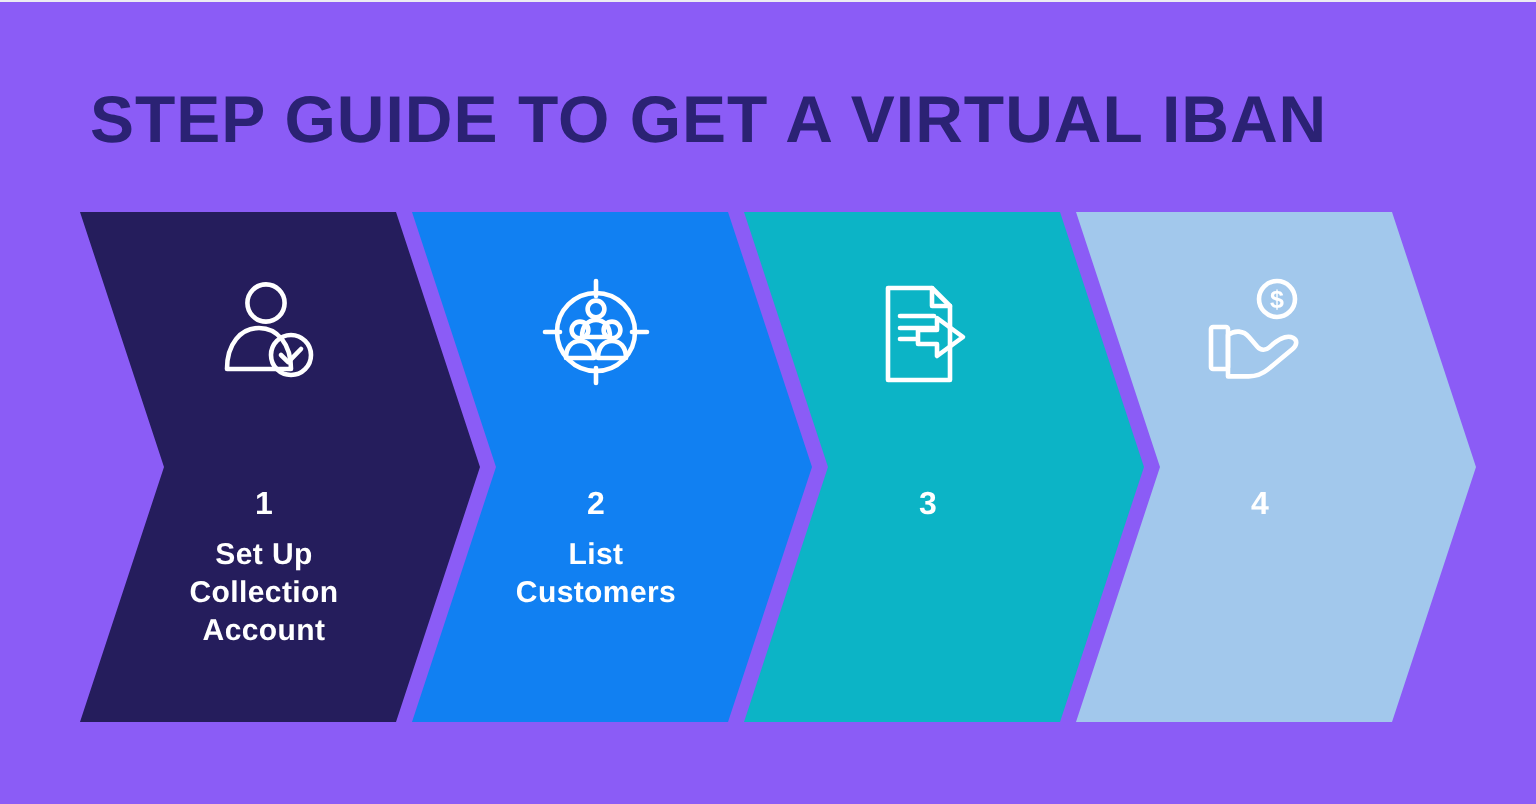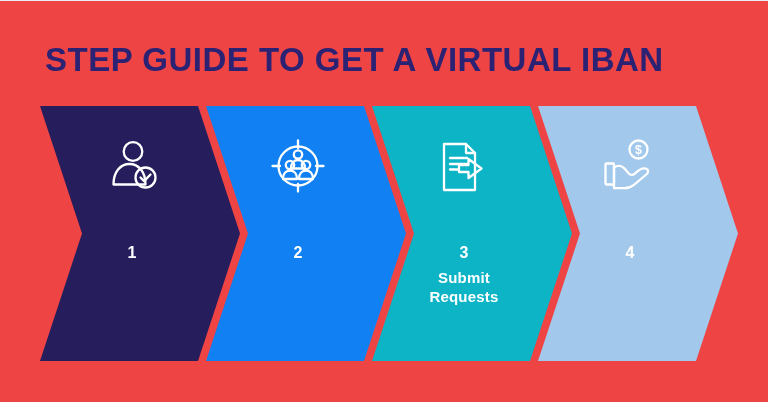--- a/index.html
+++ b/index.html
@@ -1,19 +1,19 @@
 <!DOCTYPE html>
 <html><head>
 <meta charset="utf-8">
 <style>
   html,body{margin:0;padding:0;background:#fff;}
   .canvas{
     position:relative;
     width:768px;height:402px;
-    background:#ef4444;
+    background:#8b5cf6;
     overflow:hidden;
     font-family:"Liberation Sans","DejaVu Sans",sans-serif;
     border-top:1px solid #ececf2;
     box-sizing:border-box;
   }
   .title{
     position:absolute;
     left:45px;top:40px;
     font-size:33px;
     font-weight:700;
@@ -96,26 +96,29 @@
 
   <svg class="step-icon icon-4" viewBox="0 0 56 56">
     <circle cx="36.5" cy="11.5" r="9"></circle>
     <text x="36.5" y="16">$</text>
     <rect x="3.5" y="25.5" width="8.5" height="21" rx="1"></rect>
     <path d="M12,29.5 c3.5,-2.6 7.8,-2.2 10.5,1 l4.3,5 c1.5,1.7 4.1,1.8 5.7,0.3 c3.4,-3.2 8.4,-6.7 12,-4.9 c2.4,1.2 1.9,3.8 -0.2,5.6 l-12.4,10.3 c-2.7,2.2 -6,3.4 -9.5,3.4 h-10.4 z"></path>
   </svg>
 
   <div class="step-content content-1" style="color: rgb(255, 255, 255);">
     <div class="step-number">1</div>
+    <div class="step-label">Set Up
+Collection
+Account</div>
   </div>
   <div class="step-content content-2" style="color: rgb(255, 255, 255);">
     <div class="step-number">2</div>
+    <div class="step-label">List
+Customers</div>
   </div>
   <div class="step-content content-3" style="color: rgb(255, 255, 255);">
     <div class="step-number">3</div>
-    <div class="step-label">Submit
-Requests</div>
   </div>
   <div class="step-content content-4" style="color: rgb(255, 255, 255);">
     <div class="step-number">4</div>
   </div>
 
 </div>
 
 </body></html>

